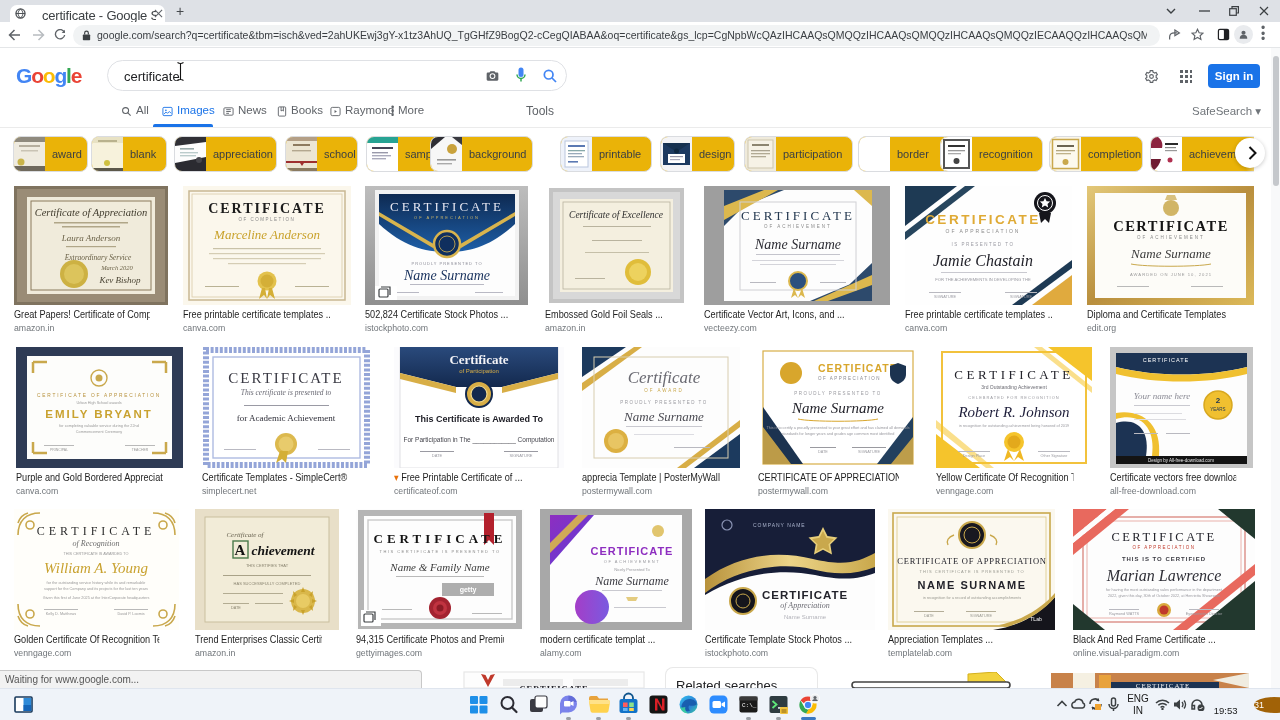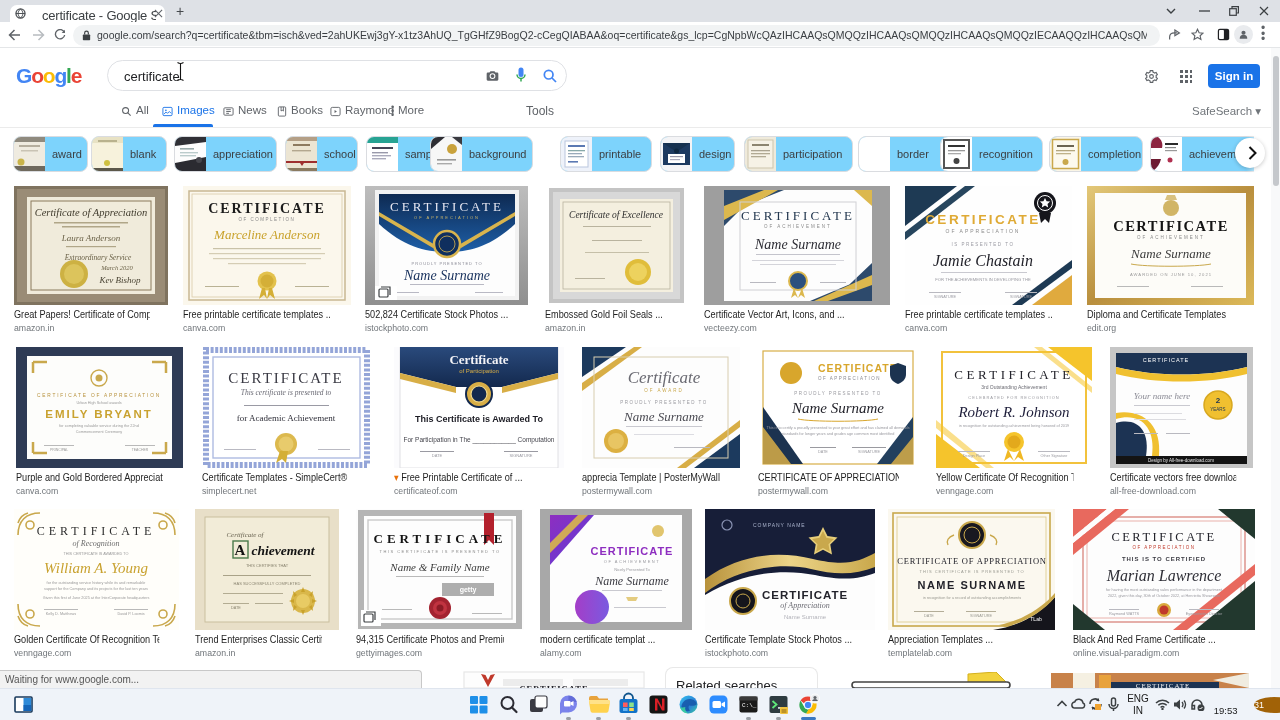--- a/index.html
+++ b/index.html
@@ -13,21 +13,21 @@
 #newtab{position:absolute;left:172px;top:3px;width:16px;height:16px;color:#45494d;font-size:14px;line-height:16px;text-align:center}
 
 #toolbar{position:absolute;left:0;top:22px;width:1280px;height:26px;background:#fff;border-bottom:1px solid #e4e6e8}
 #omni{position:absolute;left:73px;top:2.5px;width:1087px;height:21px;border-radius:11px;background:#f1f3f4;font-size:10.5px;color:#3a3e42;line-height:21px}
 #omni .url{position:absolute;left:24px;top:0;width:1050px;white-space:nowrap;overflow:hidden}
 
 #page{position:absolute;left:0;top:48px;width:1280px;height:640px;background:#fff;overflow:hidden}
 .cap{position:absolute;font-size:10.5px;color:#1f1f1f;white-space:nowrap;overflow:hidden;transform:scaleX(.87);transform-origin:0 50%}
 .site{position:absolute;font-size:9.5px;color:#70757a;white-space:nowrap;transform:scaleX(.92);transform-origin:0 50%}
 .navitm{position:absolute;top:1px;font-size:11.5px;color:#5f6368;white-space:nowrap}
-.chip{position:absolute;top:88px;height:36px;border:1px solid #dadce0;border-radius:8px;background:#7dd3fc;overflow:hidden}
+.chip{position:absolute;top:88px;height:36px;border:1px solid #dadce0;border-radius:8px;background:#eab308;overflow:hidden}
 .chip .lb{position:absolute;top:11px;font-size:11px;color:#3c4043}
 .chip .th{position:absolute;left:0;top:0;width:31px;height:34px}
 
 #taskbar{position:absolute;left:0;top:688px;width:1280px;height:32px;background:#eff3f9;border-top:1px solid #dfe5ee}
 .tbi{position:absolute;top:3px;width:25px;height:25px}
 </style>
 </head>
 <body>
 <div id="stage">
 <div id="tabbar">

